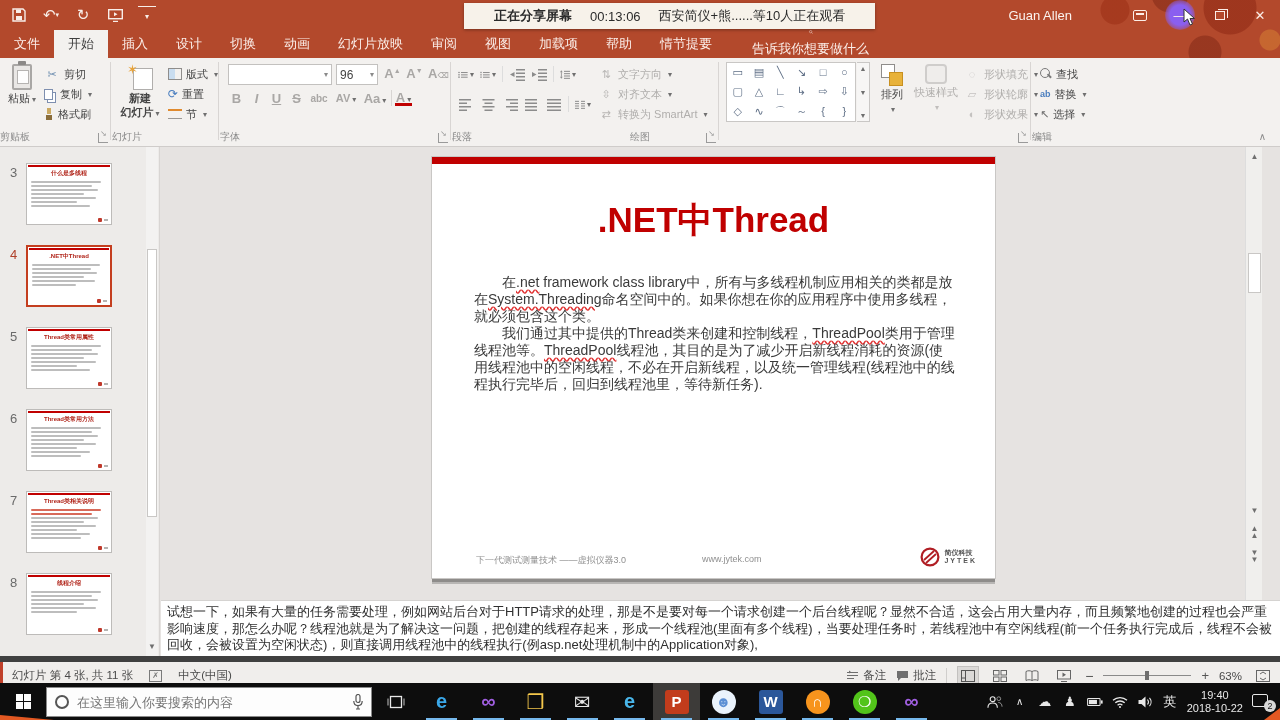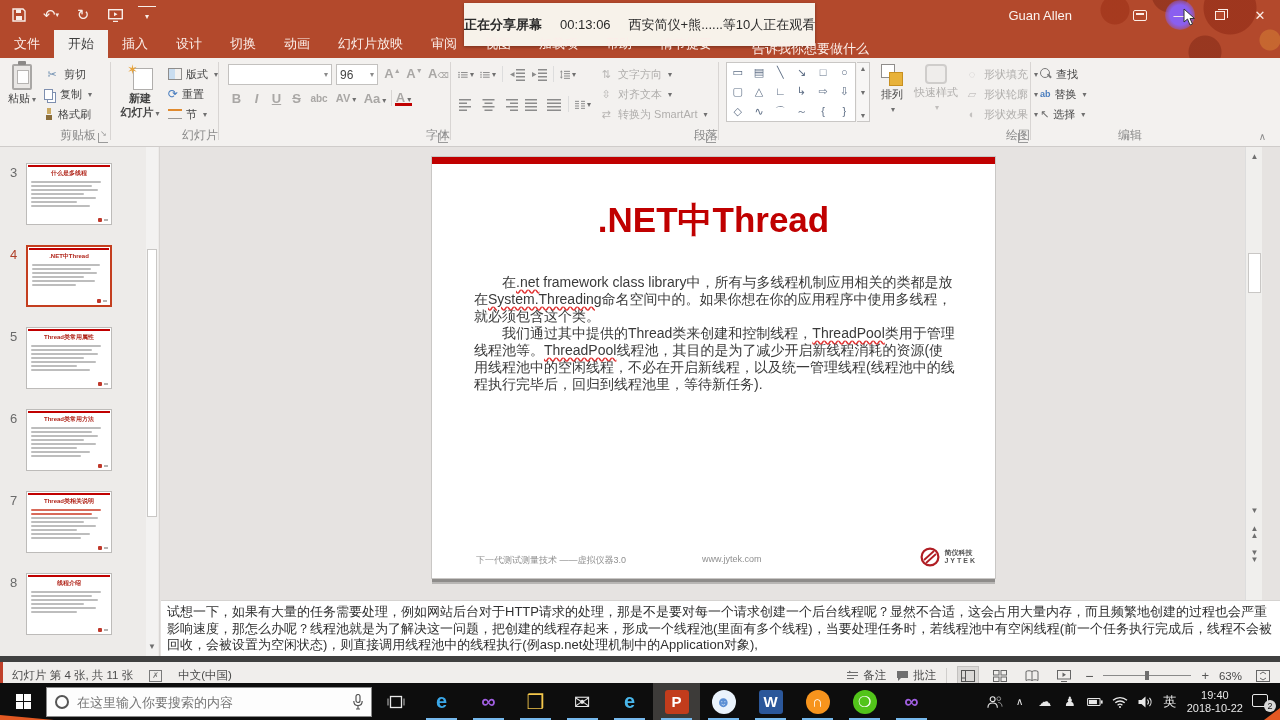--- a/index.html
+++ b/index.html
@@ -14,22 +14,22 @@
       radial-gradient(circle at 250px 8px, rgba(120,20,5,.35) 0 26px, transparent 27px),
       radial-gradient(circle at 290px 40px, rgba(255,190,60,.25) 0 10px, transparent 11px),
       radial-gradient(circle at 190px -6px, rgba(90,15,5,.30) 0 18px, transparent 19px),
       radial-gradient(circle at 135px 10px, rgba(150,40,15,.45) 0 14px, transparent 15px),
       radial-gradient(circle at 225px 52px, rgba(90,15,5,.30) 0 16px, transparent 17px);
   }
   #titlebar { position:absolute; top:0; left:0; width:1280px; height:30px; color:#f6ece8; }
   .qat { position:absolute; top:0; left:10px; height:30px; display:flex; align-items:center; gap:14px; }
   .qat .qbtn { width:18px; height:18px; display:flex; align-items:center; justify-content:center; color:#f8eee9; font-size:14px; }
   .qat svg { display:block; }
-  #share-banner { position:absolute; left:464px; top:3px; height:43px; background:#f7f2ea; color:#2b2b2b;
-    display:flex; align-items:center; gap:18px; padding:0 0; font-size:13px; box-shadow:0 1px 3px rgba(0,0,0,.35); }
+  #share-banner { position:absolute; left:464px; top:3px; height:26px; background:#f7f2ea; color:#2b2b2b;
+    display:flex; align-items:center; gap:18px; padding:0 30px; font-size:13px; box-shadow:0 1px 3px rgba(0,0,0,.35); }
   #user-name { position:absolute; right:208px; top:0; height:30px; display:flex; align-items:center; font-size:13px; color:#fbf3ef; }
   .winbtns { position:absolute; right:0; top:0; height:30px; display:flex; }
   .winbtn { width:40px; height:30px; display:flex; align-items:center; justify-content:center; color:#fceee8; font-size:13px; position:relative; }
   #min-btn .hl { position:absolute; left:50%; top:50%; transform:translate(-50%,-50%); width:30px; height:30px; border-radius:50%;
      background:radial-gradient(circle,#8a5ff0 0 10px, rgba(138,95,240,.55) 14px, transparent 16px); }
   .ricon { width:14px; height:11px; border:1px solid #fceee8; border-radius:2px; position:relative; }
   .ricon::after { content:""; position:absolute; left:2px; right:2px; top:2px; border-top:2px solid #fceee8; }
   .restore-ic { width:10px; height:9px; border:1px solid #fceee8; position:relative; background:#b3492c; }
   .restore-ic::before { content:""; position:absolute; left:2px; top:-3px; width:9px; height:8px; border:1px solid #fceee8; border-bottom:none; border-left:none; }
   #cursor { position:absolute; right:84px; top:8px; z-index:60; }
@@ -38,21 +38,21 @@
   #tab-items { display:flex; }
   .tab { padding:0 14px; display:flex; align-items:center; font-size:13px; cursor:default; }
   .tab.active { background:#f3f1ef; color:#3f3f3f;padding-left:14px; }
   .tellme { display:flex; align-items:center; gap:6px; margin-left:26px; font-size:13px; color:#fbeee9;flex-direction:column; }
   .share-btn { position:absolute; right:10px; top:30px; height:28px; display:flex; align-items:center; gap:5px; font-size:13px; color:#fbeee9; }
 
   
   #ribbon { position:absolute; top:58px; left:0; width:1280px; height:89px; background:#f3f1ef; border-bottom:1px solid #cfccca; font-size:11px; color:#454545; }
   .rgroup { position:absolute; top:0; height:88px; }
   .gsep { position:absolute; top:4px; width:1px; height:78px; background:#d8d5d3; }
-  .glabel { position:absolute; bottom:2px; left:0; right:0; text-align:right; color:#8a8a8a; font-size:12px; }
+  .glabel { position:absolute; bottom:2px; left:0; right:0; text-align:left; color:#8a8a8a; font-size:10px; }
   .lnch { position:absolute; right:2px; bottom:3px; width:10px; height:10px; border-left:1px solid #9a9a9a; border-bottom:1px solid #9a9a9a; }
   .lnch::after { content:"↘"; position:absolute; left:1px; top:-4px; font-size:8px; color:#9a9a9a; }
   .bigbtn { position:absolute; top:3px; width:40px; height:66px; display:flex; flex-direction:column; align-items:center; text-align:center; gap:2px; padding-top:3px; }
   .bigbtn .blabel { line-height:12px; }
   .dd::after { content:"▾"; font-size:8px; color:#6f6f6f; margin-left:2px; }
   .graytxt { color:#b0aeac !important; }
   .graytxt .dd::after, .gray .dd::after { color:#c0bebc; }
   .smallrow { position:absolute; display:flex; align-items:center; gap:4px; height:20px; white-space:nowrap; }
   .sicon { display:inline-flex; align-items:center; justify-content:center; width:16px; height:14px; }
   

